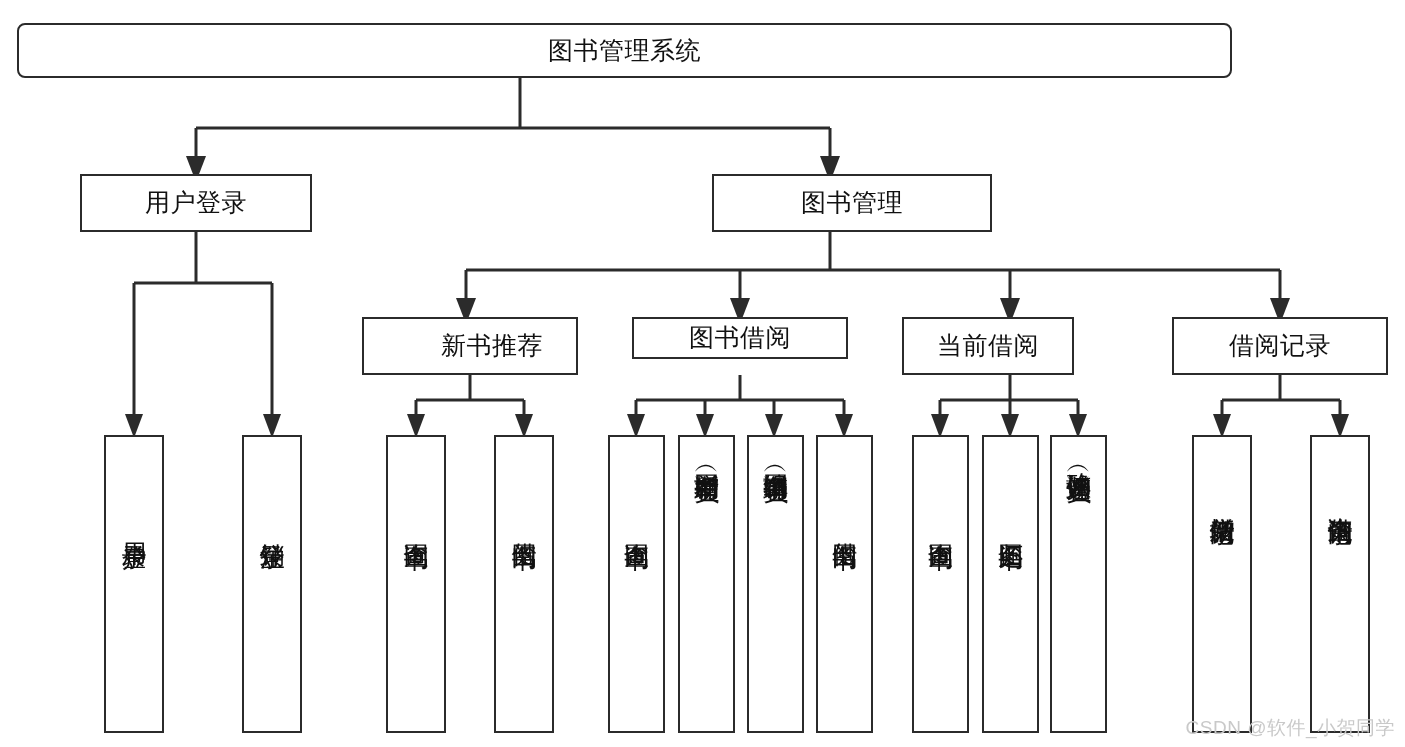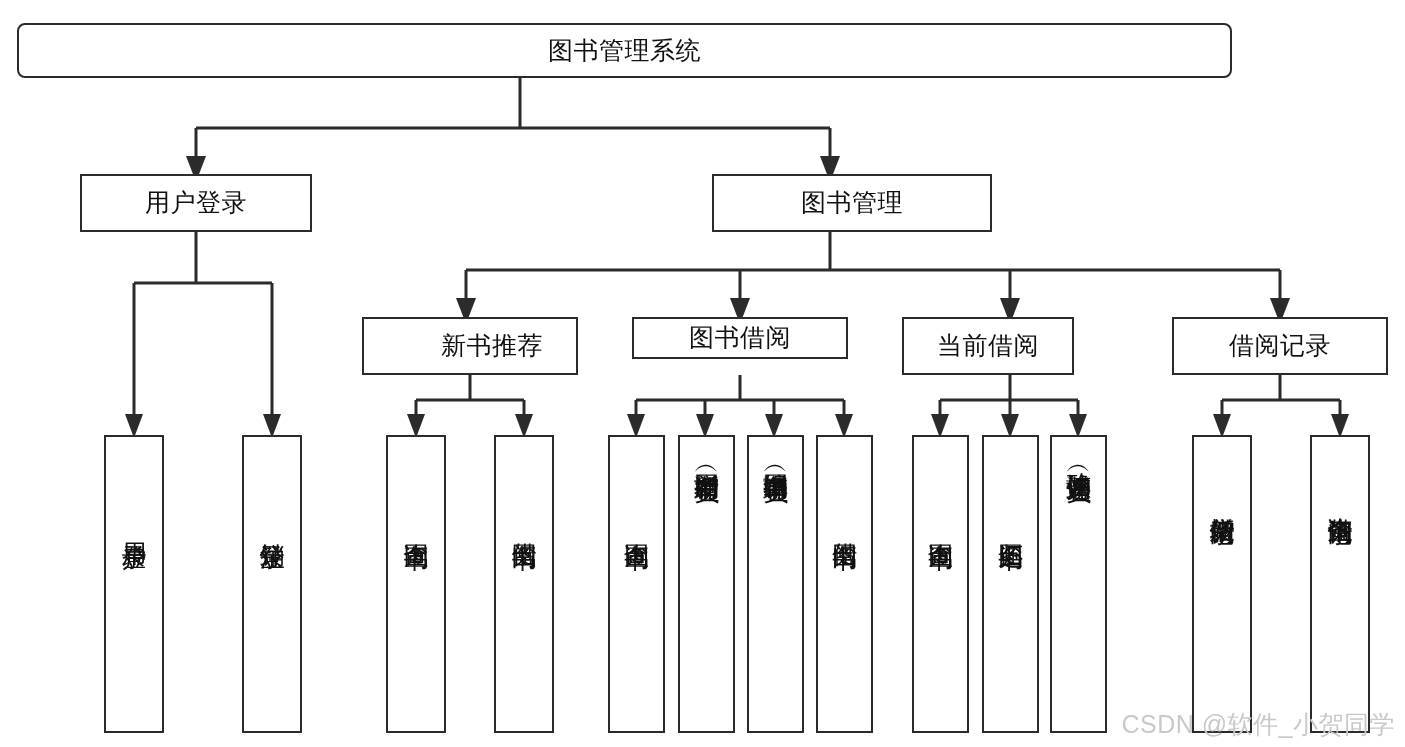--- a/index.html
+++ b/index.html
@@ -66,21 +66,21 @@
   .node.vertical.pad-top-md {
     padding-top: 60px;
   }
   .node.vertical.pad-top-sm {
     padding-top: 16px;
   }
   .watermark {
     position: absolute;
     right: 10px;
     bottom: 6px;
-    font-size: 25px;
+    font-size: 19px;
     color: #c9c9c9;
     white-space: nowrap;
     letter-spacing: 0.5px;
   }
 </style>
 </head>
 <body>
 
 <div id="diagram-root">
 

